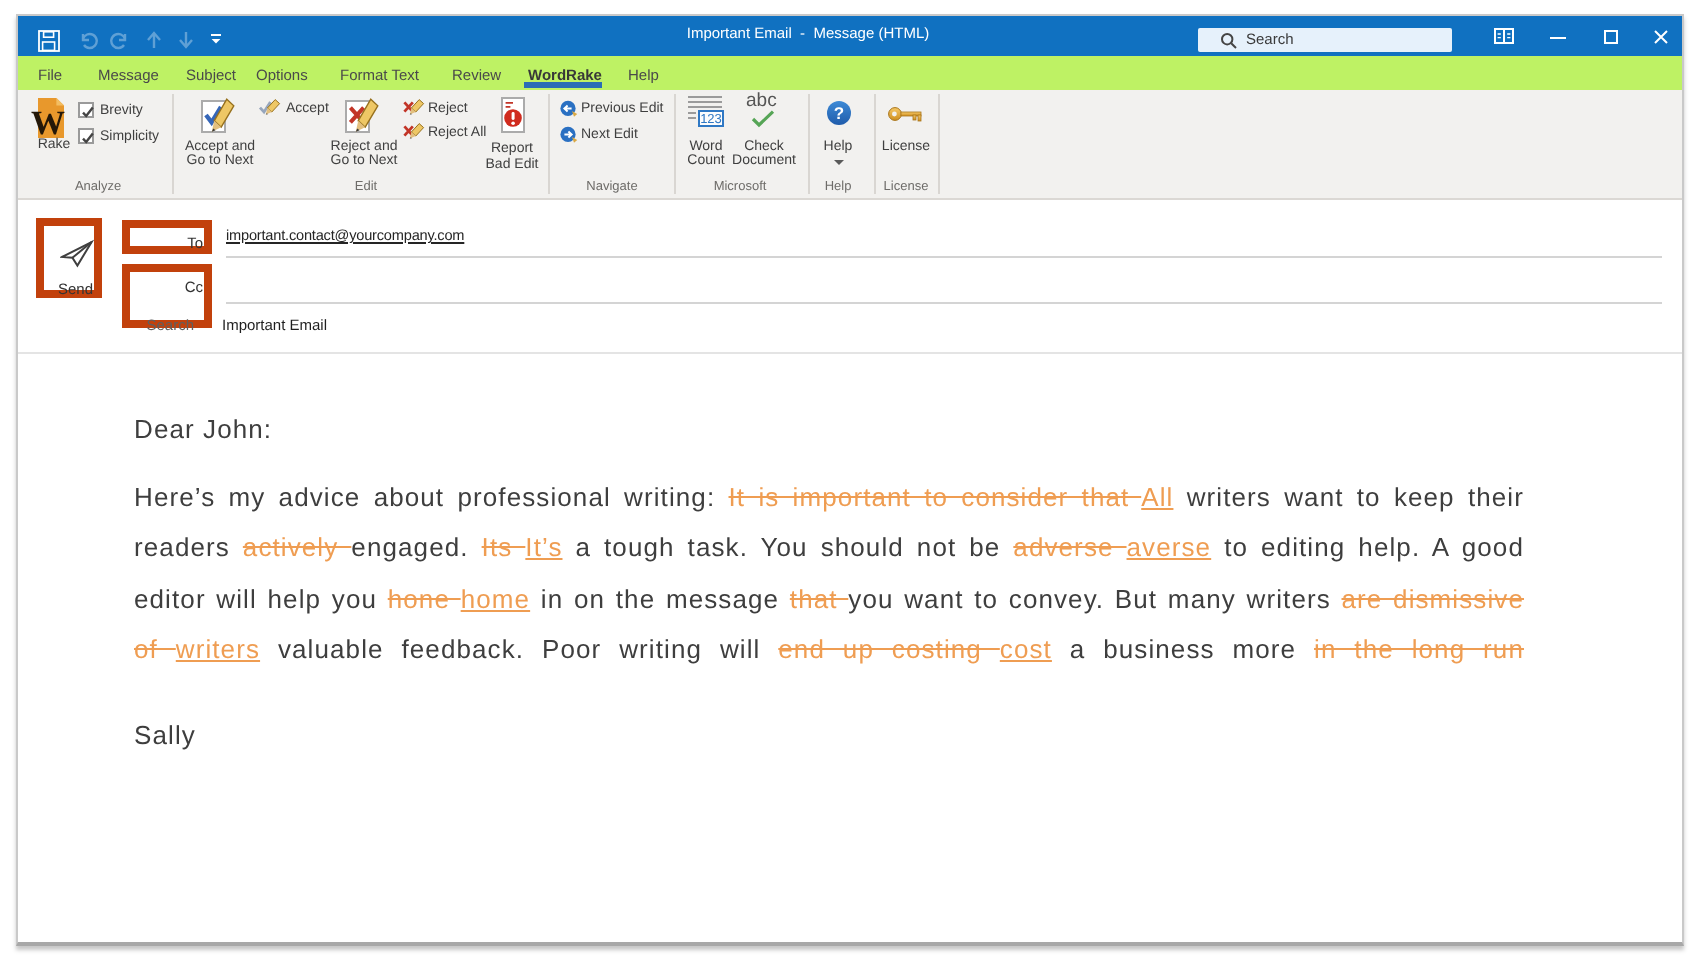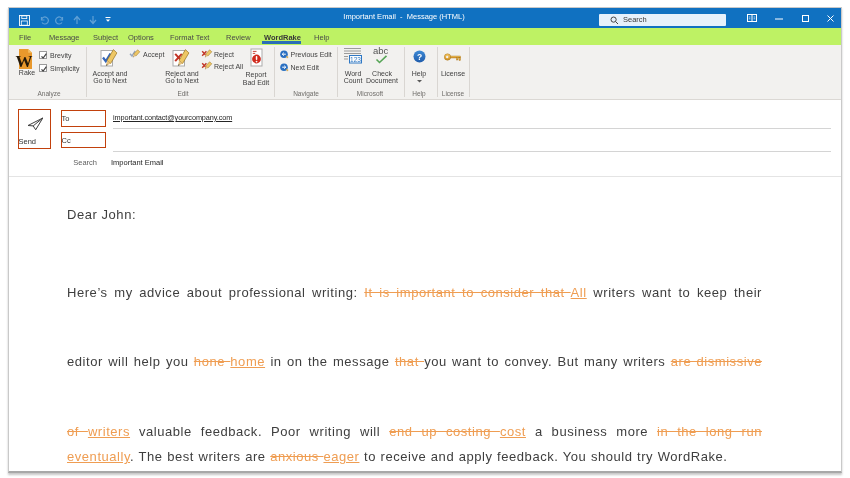--- a/index.html
+++ b/index.html
@@ -25,27 +25,27 @@
   #ribbon { position:absolute; left:0; top:37px; width:100%; height:55px; background:#f2f1ef; border-bottom:1px solid #dbd8d4; font-size:7px; color:#3f3f3f; }
   .vsep { position:absolute; top:1.5px; height:50px; width:1px; background:#d9d6d2; }
   .glabel { position:absolute; top:45px; font-size:6.5px; color:#6e6c69; text-align:center; }
   .biglabel { position:absolute; text-align:center; line-height:7.6px; font-size:7px; color:#3f3f3f; }
   .slabel { position:absolute; font-size:7px; color:#3f3f3f; }
   .cb { position:absolute; width:8px; height:8px; background:#fff; border:1px solid #9a9a9a; }
   .cb svg { position:absolute; left:0; top:0; }
 
   
   #header { position:absolute; left:0; top:92px; width:100%; height:76.5px; background:#fff; border-bottom:1px solid #e4e4e4; }
-  .btnbox { position:absolute; border:1px solid #c2410c; background:#fff; color:#333; font-size:7.5px; text-align:left; }
+  .btnbox { position:absolute; border:4px solid #c2410c; background:#fff; color:#333; font-size:7.5px; text-align:right; }
   .fline { position:absolute; left:104px; width:718px; height:1px; background:#d4d4d4; }
 
   
   #bodyarea { position:absolute; left:0; top:169px; width:100%; height:294px; background:#fff; }
   #mail { position:absolute; left:58px; top:24.5px; width:695px; color:#3e3e3e; font-size:13px; letter-spacing:0.55px; }
-  #mail .ln { height:25.5px; line-height:25.5px; text-align:justify; text-align-last:justify; white-space:nowrap;margin-top:44px; }
+  #mail .ln { height:25.5px; line-height:25.5px; text-align:justify; text-align-last:justify; white-space:nowrap; }
   #mail .lnl { height:25.5px; line-height:25.5px; }
   .pgap { height:8.5px; }
   .del { color:#ef9d52; text-decoration:line-through; }
   .ins { color:#ef9d52; text-decoration:underline; }
 </style>
 </head>
 <body>
 <div id="win">
 
   <div id="title">
@@ -248,35 +248,35 @@
 
   <div id="header">
     <div class="btnbox" style="left:8.5px;top:9px;width:33px;height:40px">
       <svg style="position:absolute;left:8px;top:6px" width="17" height="15" viewBox="0 0 17 15">
         <path d="M1 9.5 L15.8 2 L8.7 13.8 L6.2 9.9 Z" fill="none" stroke="#3f3f3f" stroke-width="1"></path>
         <path d="M6.2 9.9 L15.8 2" fill="none" stroke="#3f3f3f" stroke-width="1"></path>
       </svg>
       <div style="position:absolute;left:0;top:27px;width:100%;">Send</div>
     </div>
     <div class="btnbox" style="left:51.5px;top:10px;width:45px;height:16.5px;line-height:15px">To</div>
-    <div class="btnbox" style="left:51.5px;top:32px;width:45px;height:16px;line-height:15px">Cc</div>
+    <div class="btnbox" style="left:51.5px;top:32px;width:45px;height:32px;line-height:15px">Cc</div>
     <div class="abs" style="left:104px;top:13px;font-size:7.3px;letter-spacing:-0.1px;color:#252525;text-decoration:underline">important.contact@yourcompany.com</div>
     <div class="fline" style="top:27.5px"></div>
     <div class="fline" style="top:50.5px"></div>
     <div class="abs" style="left:61px;top:57.5px;width:27px;font-size:7.5px;color:#5f5f5f;text-align:right">Search</div>
     <div class="abs" style="left:102px;top:57.5px;font-size:7.5px;color:#1f1f1f">Important Email</div>
   </div>
 
   <div id="bodyarea">
     <div id="mail">
       <div class="lnl">Dear John:</div>
       <div class="pgap"></div>
       <div class="ln">Here’s my advice about professional writing: <span class="del">It is important to consider that </span><span class="ins">All</span> writers want to keep their</div>
+      <div class="ln">readers <span class="del">actively </span>engaged. <span class="del">Its </span><span class="ins">It’s</span> a tough task. You should not be <span class="del">adverse </span><span class="ins">averse</span> to editing help. A good</div>
       <div class="ln">editor will help you <span class="del">hone </span><span class="ins">home</span> in on the message <span class="del">that </span>you want to convey. But many writers <span class="del">are dismissive</span></div>
       <div class="ln"><span class="del">of </span><span class="ins">writers</span> valuable feedback. Poor writing will <span class="del">end up costing </span><span class="ins">cost</span> a business more <span class="del">in the long run</span></div>
-      <div class="lnl" style="word-spacing:0.4px"><span class="ins">eventually</span>. The best writers are <span class="del">anxious </span><span class="ins">eager</span> to receive and apply feedback. You should try WordRake.</div>
       <div class="pgap"></div>
       <div class="pgap"></div>
       <div class="lnl" style="margin-top:0.5px">Sally</div>
     </div>
   </div>
 
 </div>
 
 </body></html>

